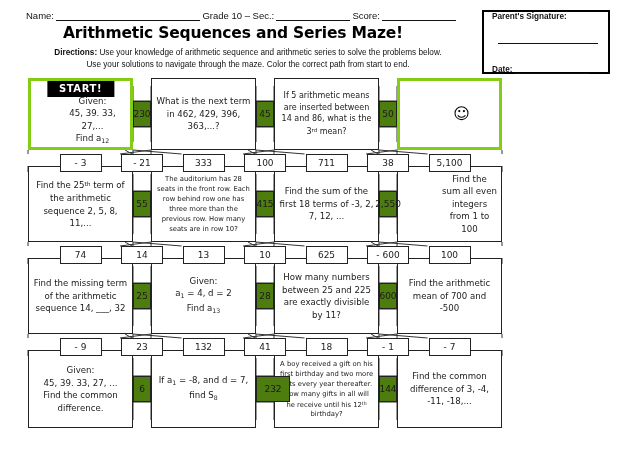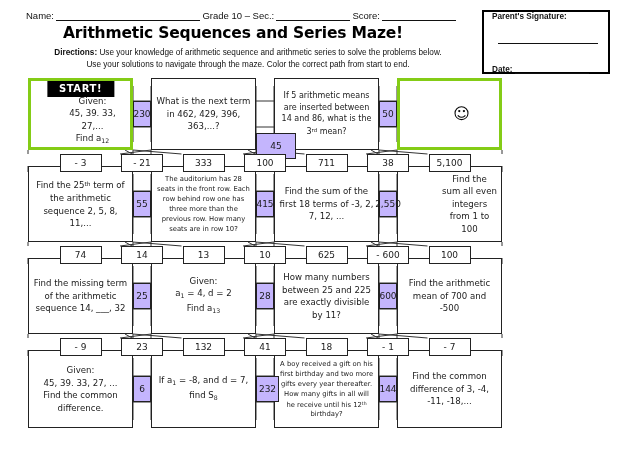--- a/index.html
+++ b/index.html
@@ -124,21 +124,21 @@
     letter-spacing: 0.5px;
     color: #000;
     line-height: 24px;
   }
   .end-smiley { font-size: 16px; line-height: 20px; color: #000; }
 
   
   .ans {
     position: absolute;
     border: 1px solid #222;
-    background: #c4b5fd;
+    background: #4d7c0f;
     display: flex;
     align-items: center;
     justify-content: center;
     font-family: "DejaVu Sans", sans-serif;
     font-size: 9px;
     color: #1a1a1a;
   }
   
   .bans {
     position: absolute;
@@ -352,21 +352,21 @@
         </div>
         <div class="cell" style="left: 274px; top: 6px; width: 105px; height: 72px;">
           <div class="cell-text q-md">If 5 arithmetic means are inserted between 14 and 86, what is the 3<sup>rd</sup> mean?</div>
         </div>
         <div class="cell end" style="left: 397px; top: 6px; width: 105px; height: 72px;">
           <div class="cell-text">
             <div class="end-smiley">☺</div>
           </div>
         </div>
         <div class="ans" style="left: 133px; width: 18px; height: 26px; top: 29px;">230</div>
-        <div class="ans" style="left: 256px; width: 40px; height: 26px; top: 29px; margin-top: 32px;">45</div>
+        <div class="ans" style="left: 256px; width: 18px; height: 26px; top: 29px;">45</div>
         <div class="ans" style="left: 379px; width: 18px; height: 26px; top: 29px;">50</div>
         <div class="cell" style="left: 28px; top: 94px; width: 105px; height: 76px;">
           <div class="cell-text q-lg">Find the 25<sup>th</sup> term of the arithmetic sequence 2, 5, 8, 11,...</div>
         </div>
         <div class="cell" style="left: 151px; top: 94px; width: 105px; height: 76px;">
           <div class="cell-text q-sm">The auditorium has 28 seats in the front row. Each row behind row one has three more than the previous row. How many seats are in row 10?</div>
         </div>
         <div class="cell" style="left: 274px; top: 94px; width: 105px; height: 76px;">
           <div class="cell-text q-lg">Find the sum of the first 18 terms of -3, 2, 7, 12, ...</div>
         </div>
@@ -397,21 +397,21 @@
         <div class="cell" style="left: 151px; top: 278px; width: 105px; height: 78px;">
           <div class="cell-text q-lg">If a<sub>1</sub> = -8, and d = 7, find S<sub>8</sub></div>
         </div>
         <div class="cell" style="left: 274px; top: 278px; width: 105px; height: 78px;">
           <div class="cell-text q-sm">A boy received a gift on his first birthday and two more gifts every year thereafter. How many gifts in all will he receive until his 12<sup>th</sup> birthday?</div>
         </div>
         <div class="cell" style="left: 397px; top: 278px; width: 105px; height: 78px;">
           <div class="cell-text q-lg">Find the common difference of 3, -4, -11, -18,...</div>
         </div>
         <div class="ans" style="left: 133px; width: 18px; height: 26px; top: 304px;">6</div>
-        <div class="ans" style="left: 256px; width: 23px; height: 26px; top: 304px;">232</div>
+        <div class="ans" style="left: 256px; width: 34px; height: 26px; top: 304px;">232</div>
         <div class="ans" style="left: 379px; width: 18px; height: 26px; top: 304px;">144</div>
         <div class="bans" style="left: 59.5px; top: 82px; width: 42px; height: 18px;">- 3</div>
         <div class="bans" style="left: 121px; top: 82px; width: 42px; height: 18px;">- 21</div>
         <div class="bans" style="left: 182.5px; top: 82px; width: 42px; height: 18px;">333</div>
         <div class="bans" style="left: 244px; top: 82px; width: 42px; height: 18px;">100</div>
         <div class="bans" style="left: 305.5px; top: 82px; width: 42px; height: 18px;">711</div>
         <div class="bans" style="left: 367px; top: 82px; width: 42px; height: 18px;">38</div>
         <div class="bans" style="left: 428.5px; top: 82px; width: 42px; height: 18px;">5,100</div>
         <div class="bans" style="left: 59.5px; top: 174px; width: 42px; height: 18px;">74</div>
         <div class="bans" style="left: 121px; top: 174px; width: 42px; height: 18px;">14</div>

